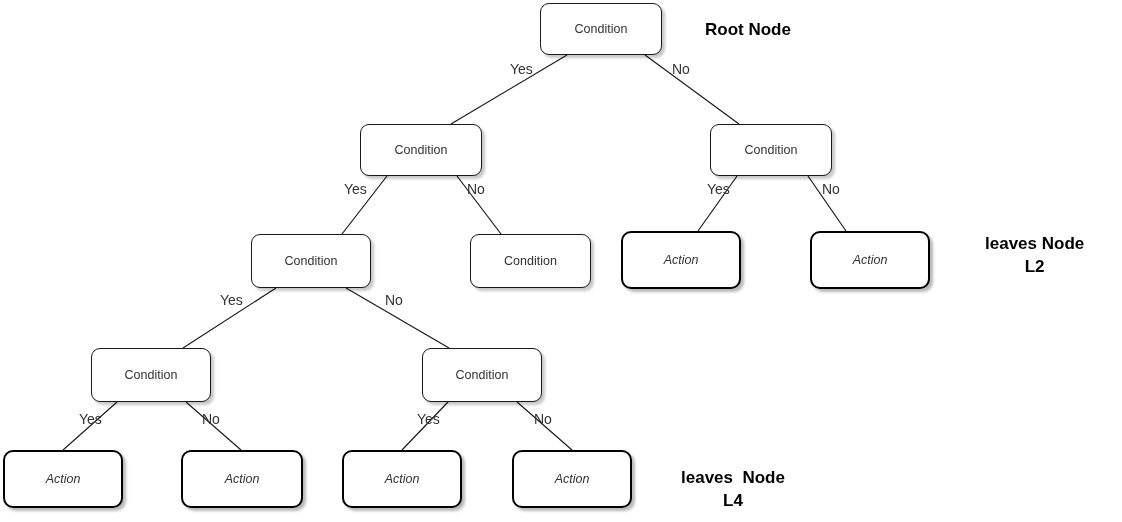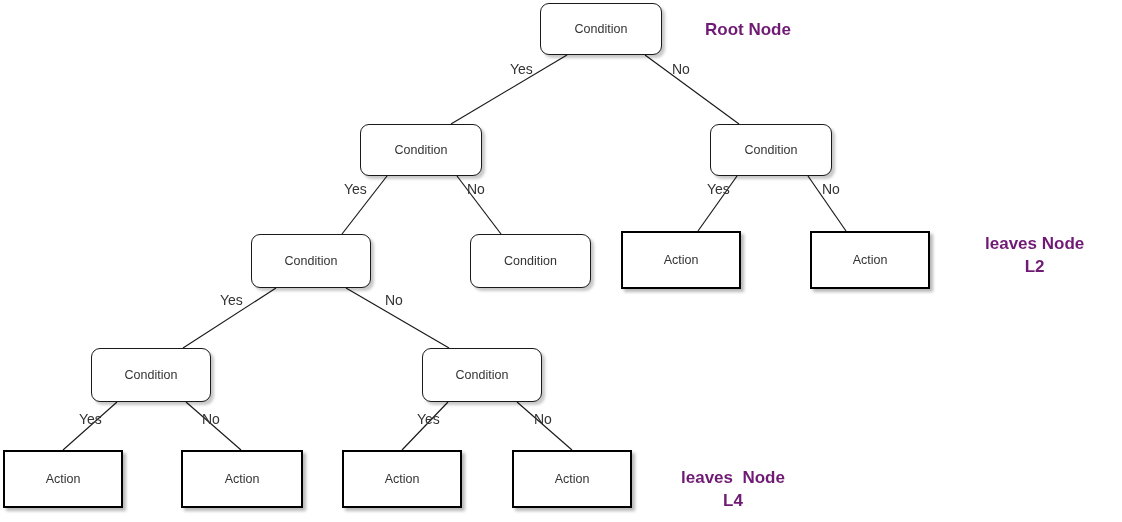--- a/index.html
+++ b/index.html
@@ -33,38 +33,39 @@
     font-family: "Liberation Sans", sans-serif;
     line-height: 1;
   }
   .node.condition {
     border: 1.4px solid #1a1a1a;
     border-radius: 9px;
     box-shadow: 3px 3px 3px rgba(0,0,0,0.22);
   }
   .node.action {
     border: 2.1px solid #000000;
-    border-radius: 0;
+    border-radius: 10px;
     box-shadow: 3px 3px 3px rgba(0,0,0,0.28);
+    font-style: italic;
   }
   .node-label {
     pointer-events: none;
     white-space: nowrap;
   }
   .edge-label {
     position: absolute;
     color: #333333;
     font-size: 14px;
     font-family: "Liberation Sans", sans-serif;
     line-height: 1;
     white-space: nowrap;
   }
   .annotation {
     position: absolute;
-    color: #701a75;
+    color: #000000;
     font-weight: bold;
     font-size: 17px;
     font-family: "Liberation Sans", sans-serif;
     text-align: center;
     line-height: 1.35;
     white-space: pre;
   }
 </style>
 </head>
 <body>

